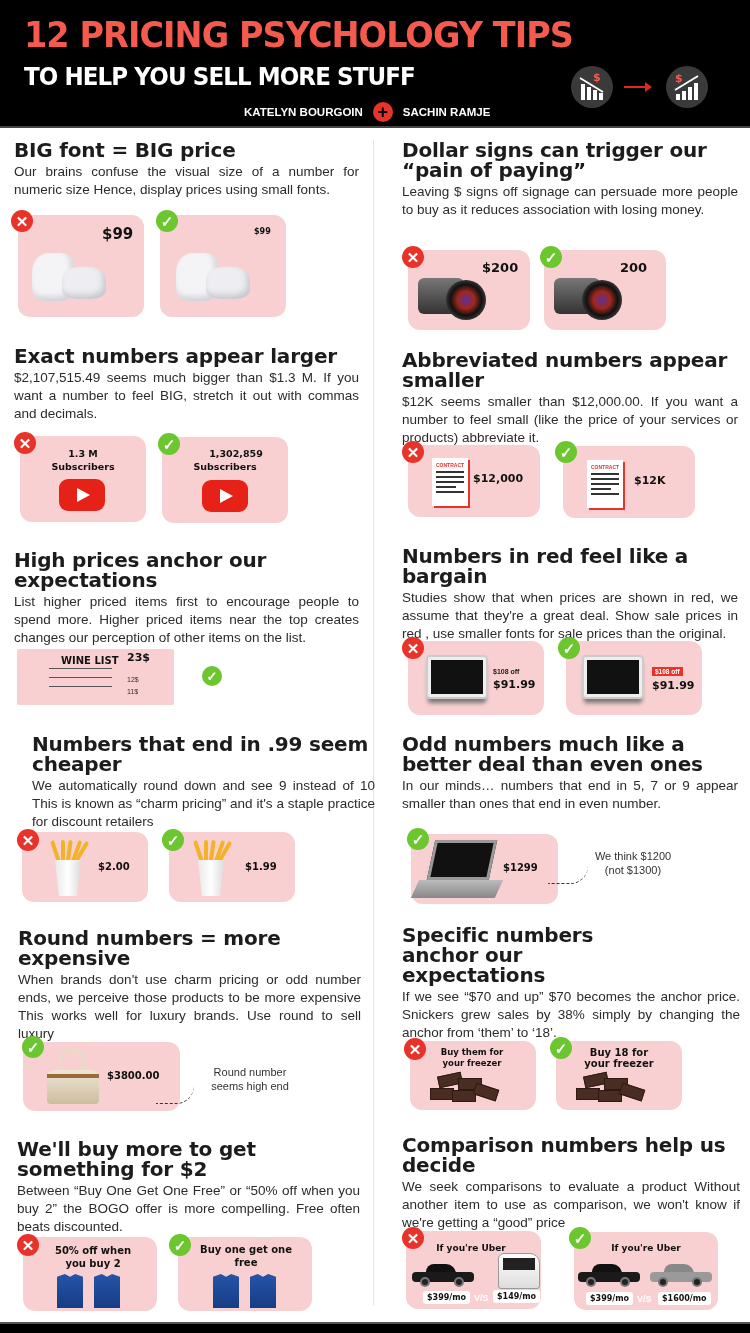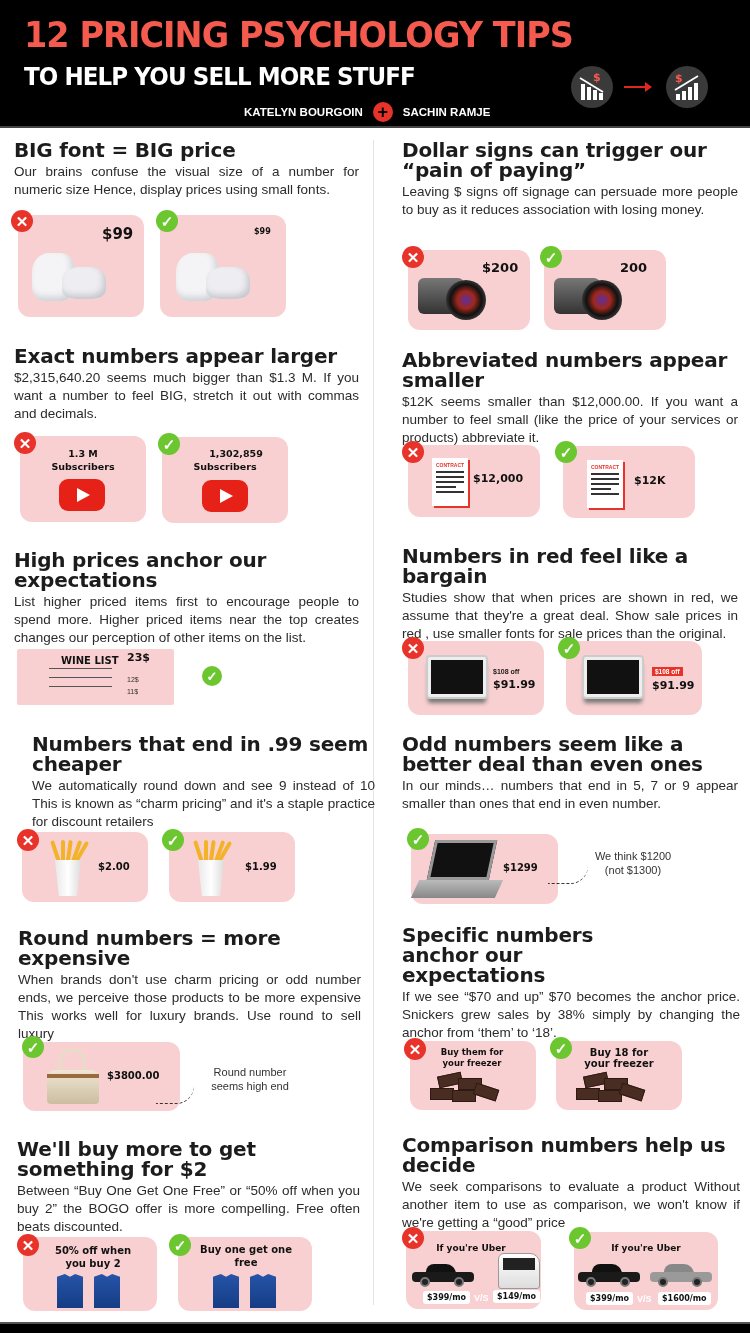--- a/index.html
+++ b/index.html
@@ -116,21 +116,21 @@
   <div class="badge good" style="left:-4px; top:-5px;">✓</div>
   <div class="shoe" style="left:16px; top:30px;">
       <div class="a"></div>
       <div class="b"></div>
     </div>
   <div class="price" style="left:94px; top:12px; font-size:8px;">$99</div>
 </div>
 
 <div class="tip" style="left:14px; top:346px; width:345px;">
   <h2>Exact numbers appear larger</h2>
-  <p>$2,315,640.20 seems much bigger than $1.3 M. If you want a number to feel BIG, stretch it out with commas and decimals.</p>
+  <p>$2,107,515.49 seems much bigger than $1.3 M. If you want a number to feel BIG, stretch it out with commas and decimals.</p>
 </div>
 <div class="card" style="left:20px; top:436px; width:126px; height:86px;">
   <div class="badge bad" style="left:-6px; top:-4px;">✕</div>
   <div class="ctext" style="left:0; top:12px; width:126px;">1.3 M</div>
   <div class="ctext" style="left:0; top:25px; width:126px;">Subscribers</div>
   <div class="yt" style="left:39px; top:43px;"></div>
 </div>
 <div class="card" style="left:162px; top:437px; width:126px; height:86px;">
   <div class="badge good" style="left:-4px; top:-4px;">✓</div>
   <div class="ctext" style="left:0; top:11px; width:148px;">1,302,859</div>
@@ -276,21 +276,21 @@
   <div class="price" style="left:85px; top:37px; font-size:11px;">$91.99</div>
 </div>
 <div class="card" style="left:566px; top:641px; width:136px; height:74px;">
   <div class="badge good" style="left:-8px; top:-4px;">✓</div>
   <div class="tablet" style="left:16px; top:14px;"></div>
   <div style="position:absolute; left:86px; top:26px; font-size:6.5px; font-weight:bold; color:#fff; background:#e8332a; padding:1px 3px;">$108 off</div>
   <div class="price" style="left:86px; top:38px; font-size:11px;">$91.99</div>
 </div>
 
 <div class="tip" style="left:402px; top:734px; width:336px;">
-  <h2 style="width:320px;">Odd numbers seem like a better deal than even ones</h2>
+  <h2 style="width:320px;">Odd numbers much like a better deal than even ones</h2>
   <p>In our minds… numbers that end in 5, 7 or 9 appear smaller than ones that end in even number.</p>
 </div>
 <div class="card" style="left:411px; top:834px; width:147px; height:70px;">
   <div class="badge good" style="left:-4px; top:-6px;">✓</div>
   <div class="laptop" style="left:4px; top:6px;">
       <div class="scr"></div>
       <div class="kb"></div>
     </div>
   <div class="price" style="left:92px; top:28px; font-size:10px;">$1299</div>
 </div>

